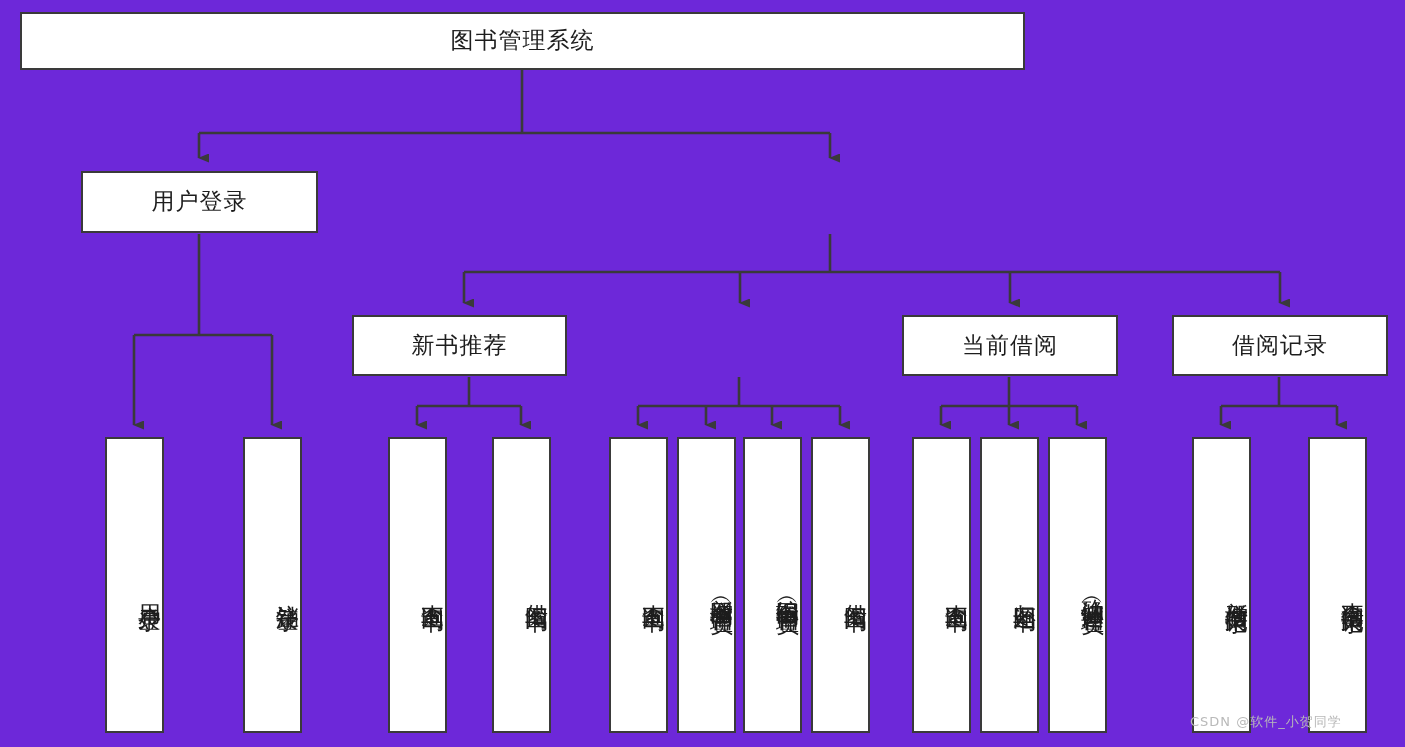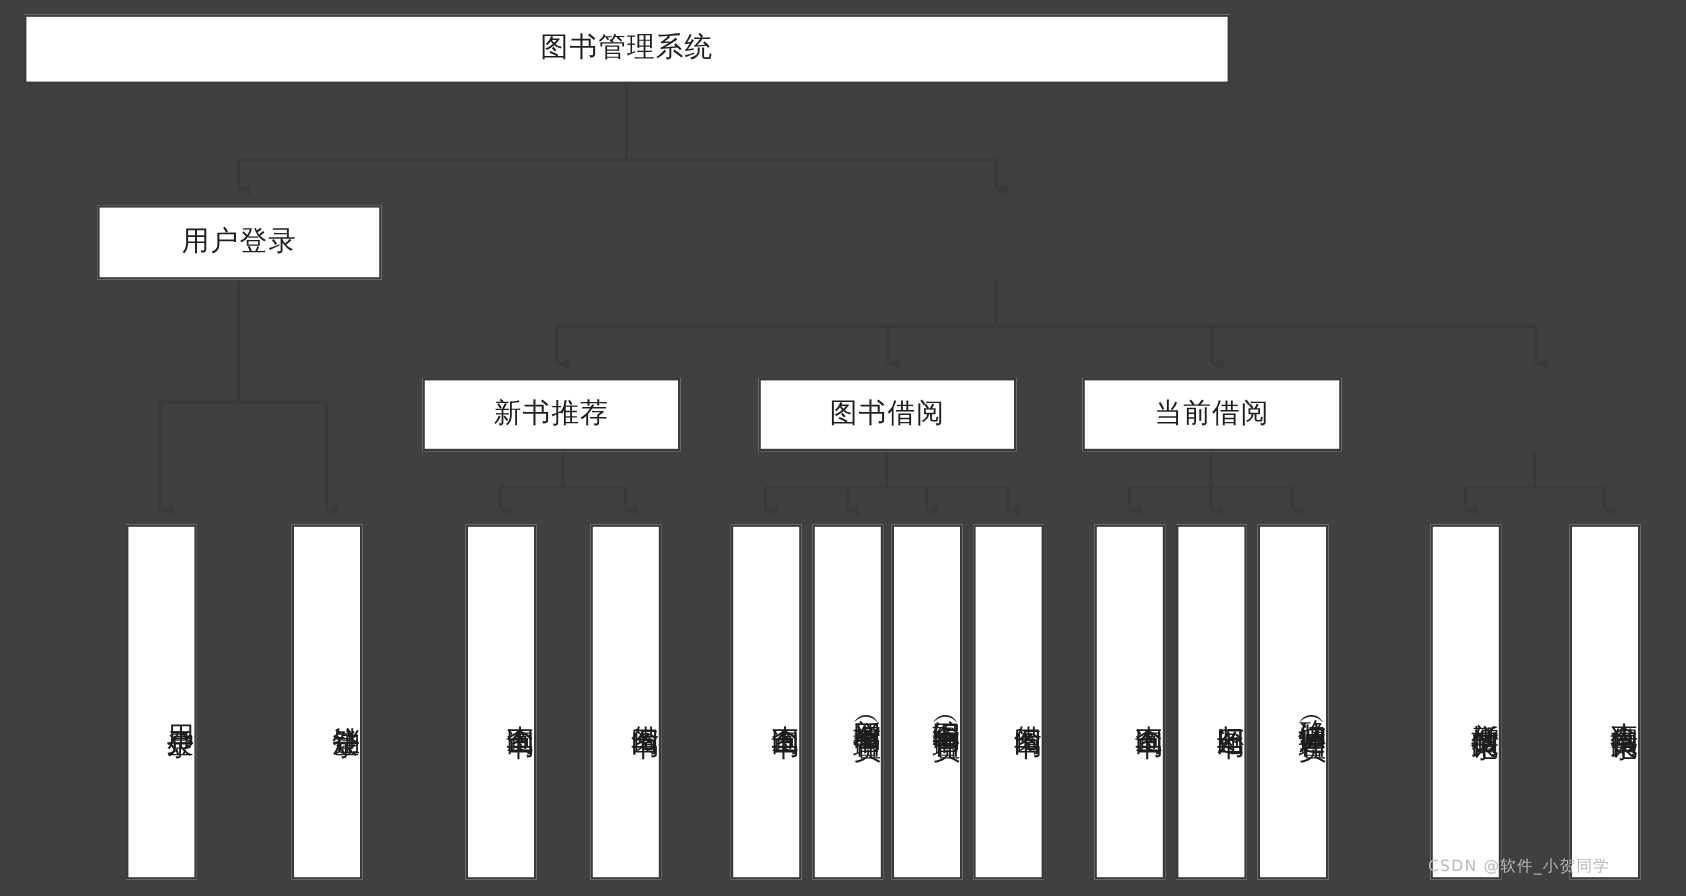--- a/index.html
+++ b/index.html
@@ -7,21 +7,21 @@
     padding: 0;
     background: #ffffff;
   }
   body {
     font-family: "DejaVu Sans", "Liberation Sans", sans-serif;
   }
   #canvas {
     position: relative;
     width: 1405px;
     height: 747px;
-    background: #404040;
+    background: #6d28d9;
     overflow: hidden;
   }
   svg#wires {
     position: absolute;
     left: 0;
     top: 0;
     width: 1405px;
     height: 747px;
     pointer-events: none;
   }
@@ -118,22 +118,22 @@
       <path d="M1221,406 L1221,425" marker-end="url(#arrow)"></path>
       <path d="M1337,406 L1337,425" marker-end="url(#arrow)"></path>
     </g>
   </svg>
 
   <div class="node h root" style="left:20px; top:12px; width:1005px; height:58px;">图书管理系统</div>
 
   <div class="node h" style="left:81px; top:171px; width:237px; height:62px;">用户登录</div>
 
   <div class="node h" style="left:352px; top:315px; width:215px; height:61px;">新书推荐</div>
-  <div class="node h" style="left:632px; top:315px; width:215px; height:61px;">图书借阅</div>
   <div class="node h" style="left:902px; top:315px; width:216px; height:61px;">当前借阅</div>
+  <div class="node h" style="left:1172px; top:315px; width:216px; height:61px;">借阅记录</div>
 
   <div class="node v" style="left:105px; top:437px; width:59px; height:296px;">用户登录</div>
   <div class="node v" style="left:243px; top:437px; width:59px; height:296px;">注销登录</div>
 
   <div class="node v" style="left:388px; top:437px; width:59px; height:296px;">查询图书</div>
   <div class="node v" style="left:492px; top:437px; width:59px; height:296px;">借阅图书</div>
 
   <div class="node v" style="left:609px; top:437px; width:59px; height:296px;">查询图书</div>
   <div class="node v" style="left:677px; top:437px; width:59px; height:296px;">新增图书（管理员）</div>
   <div class="node v" style="left:743px; top:437px; width:59px; height:296px;">编辑图书（管理员）</div>

